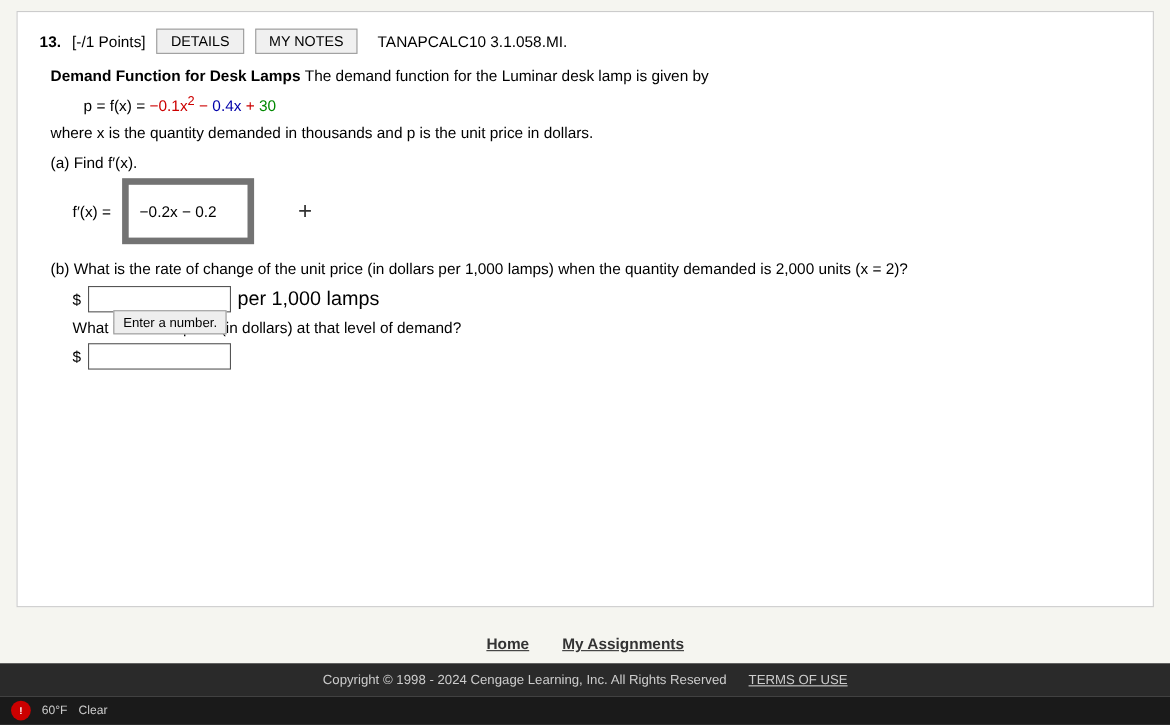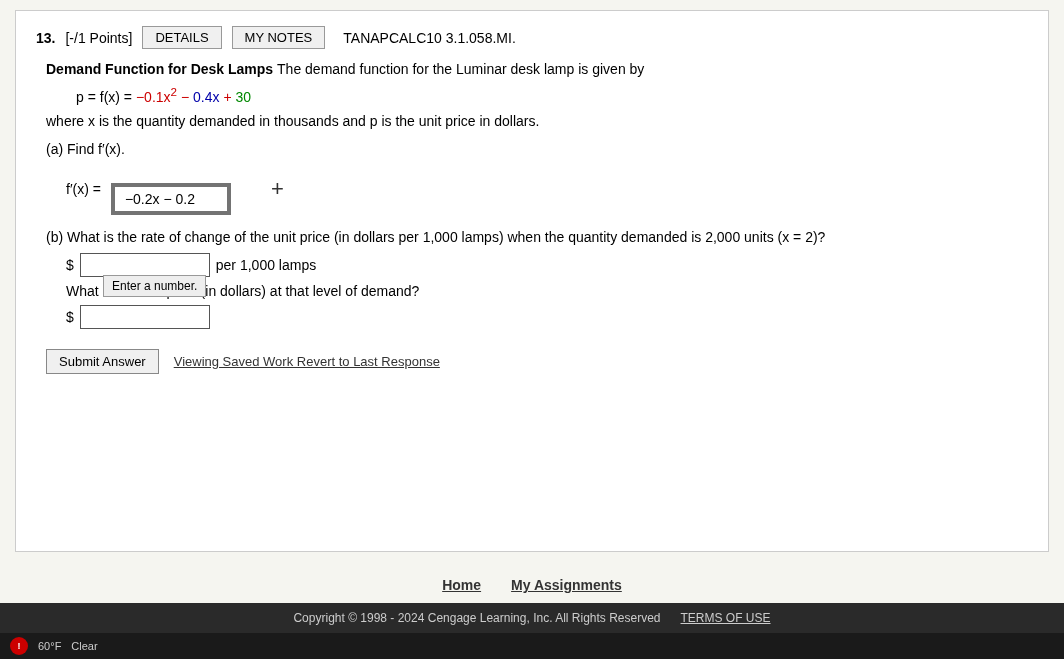--- a/index.html
+++ b/index.html
@@ -84,26 +84,25 @@
       font-size: 14px;
     }
     .answer-display {
       display: flex;
       align-items: center;
       gap: 10px;
       margin-left: 20px;
       margin-bottom: 10px;
     }
     .answer-box {
-      border: 4px solid #737373;
-      padding: 4px 10px;
+      border: 6px solid #737373;
+      padding: 16px 10px;
       background: #fff;
       font-size: 14px;
       min-width: 120px;
-      margin-top: 20px;
     }
     .plus-icon {
       font-size: 22px;
       color: #333;
       margin-left: 30px;
     }
     .part-b-label {
       margin-top: 14px;
       font-size: 14px;
       margin-bottom: 8px;
@@ -120,21 +119,21 @@
       font-size: 14px;
     }
     .answer-input {
       border: 1px solid #555;
       padding: 3px 6px;
       width: 130px;
       font-size: 14px;
       background: #fff;
     }
     .per-lamps-text {
-      font-size: 14px;
+      font-size: 18px;
     }
     .tooltip-box {
       position: absolute;
       left: 37px;
       top: 22px;
       background: #eee;
       border: 1px solid #999;
       padding: 3px 8px;
       font-size: 12px;
       z-index: 10;
@@ -271,24 +270,20 @@
         <div class="tooltip-box">Enter a number.</div>
       </div>
 
       <div class="unit-price-text">What is the unit price (in dollars) at that level of demand?</div>
 
       <div class="second-input-row">
         <span class="dollar-sign">$</span>
         <input class="answer-input" type="text" value="" style="">
       </div>
 
-      <div class="submit-row">
-        <button class="submit-btn">Submit Answer</button>
-        <span class="saved-work-link">Viewing Saved Work Revert to Last Response</span>
-      </div>
     </div>
   </div>
 
   <div class="footer-nav">
     <a>Home</a>
     <a>My Assignments</a>
   </div>
 </div>
 
 <div class="copyright-bar">

